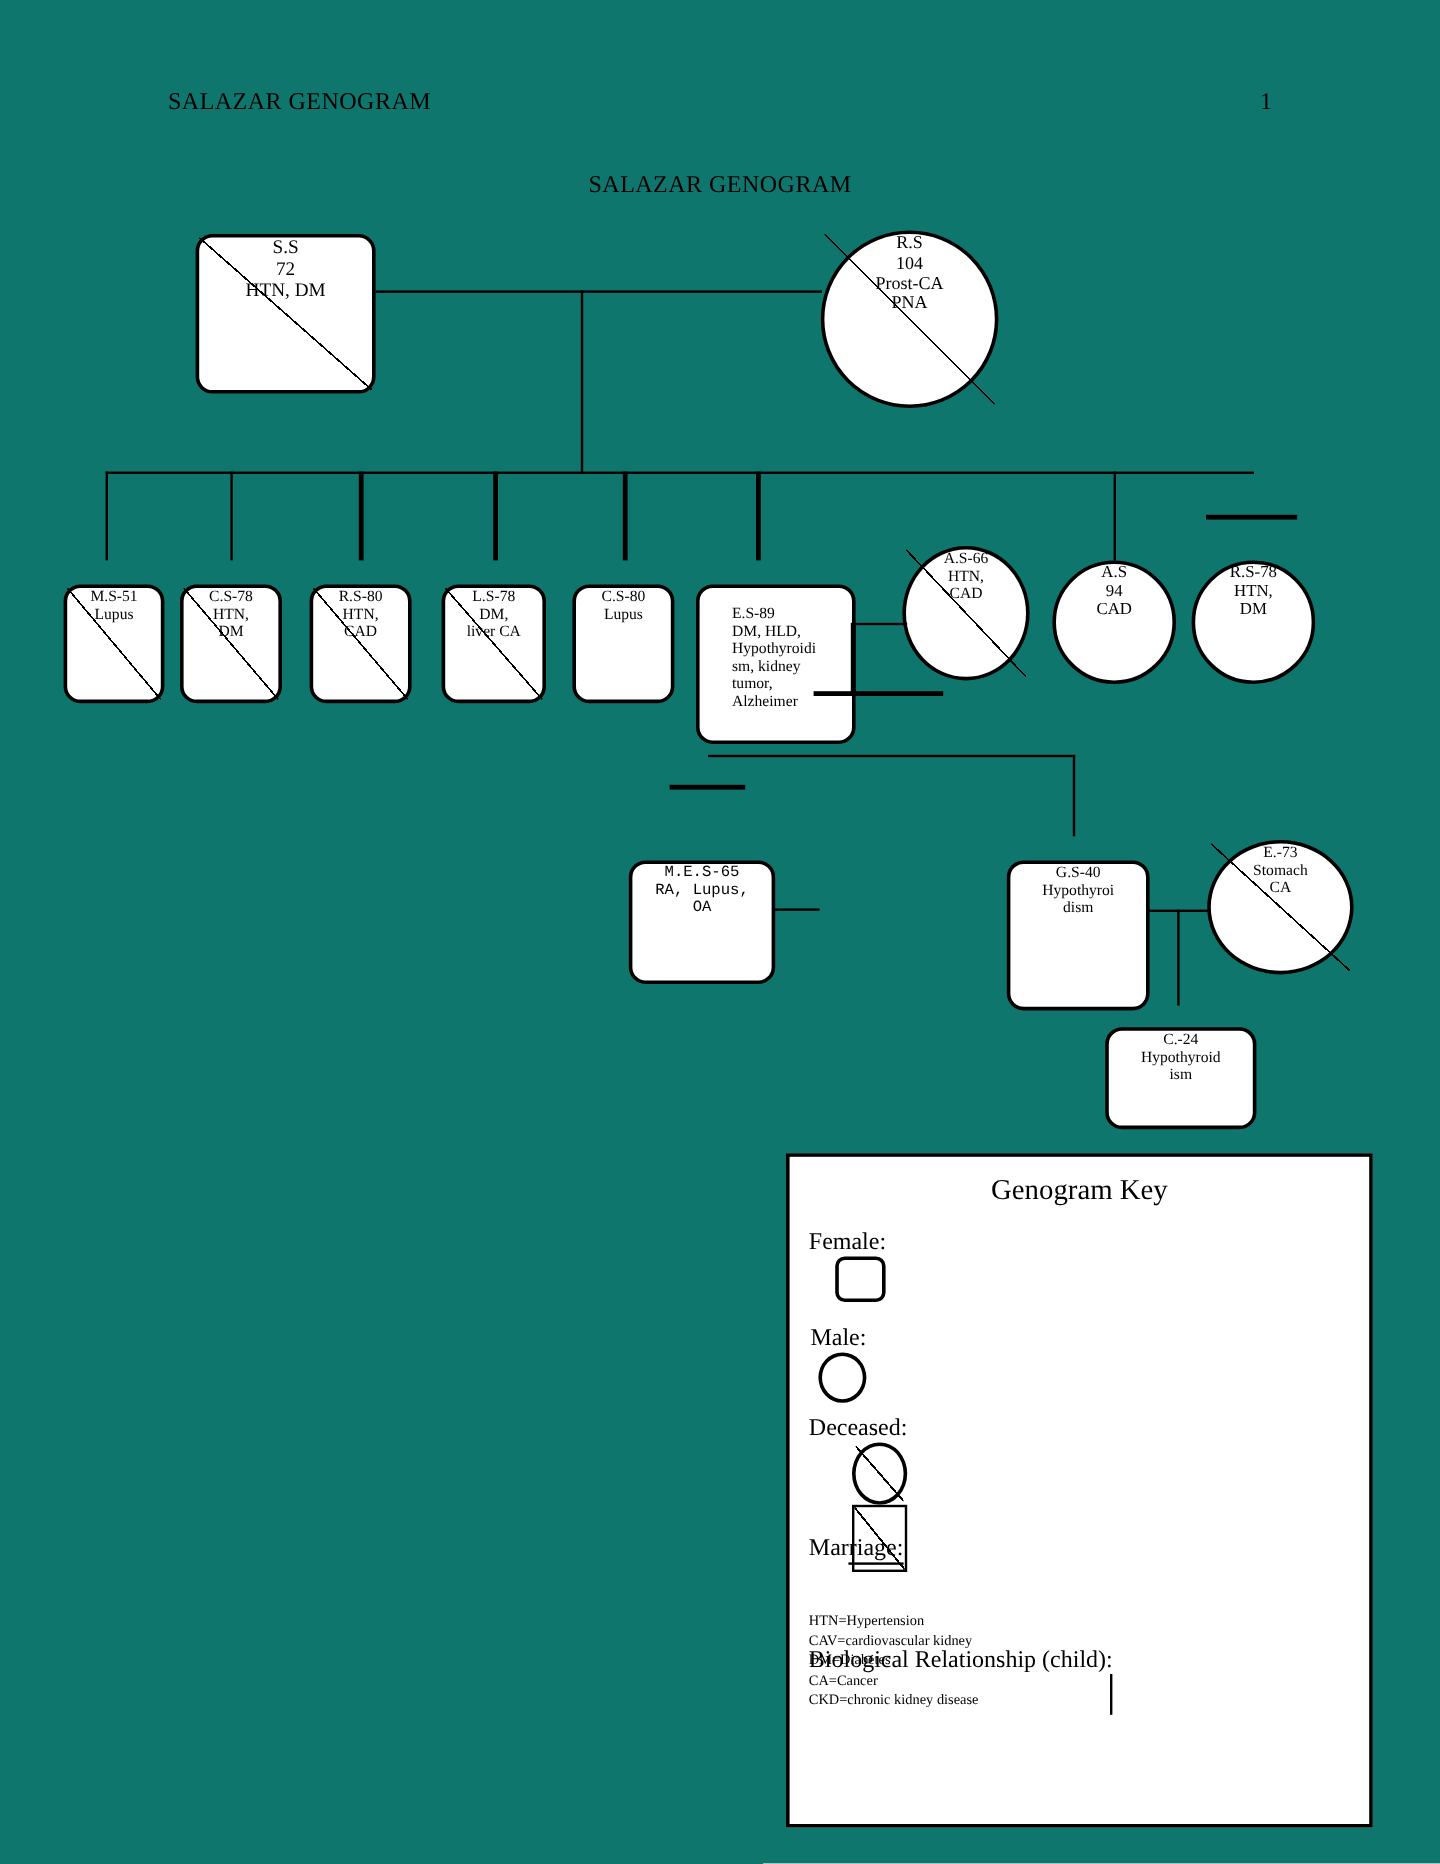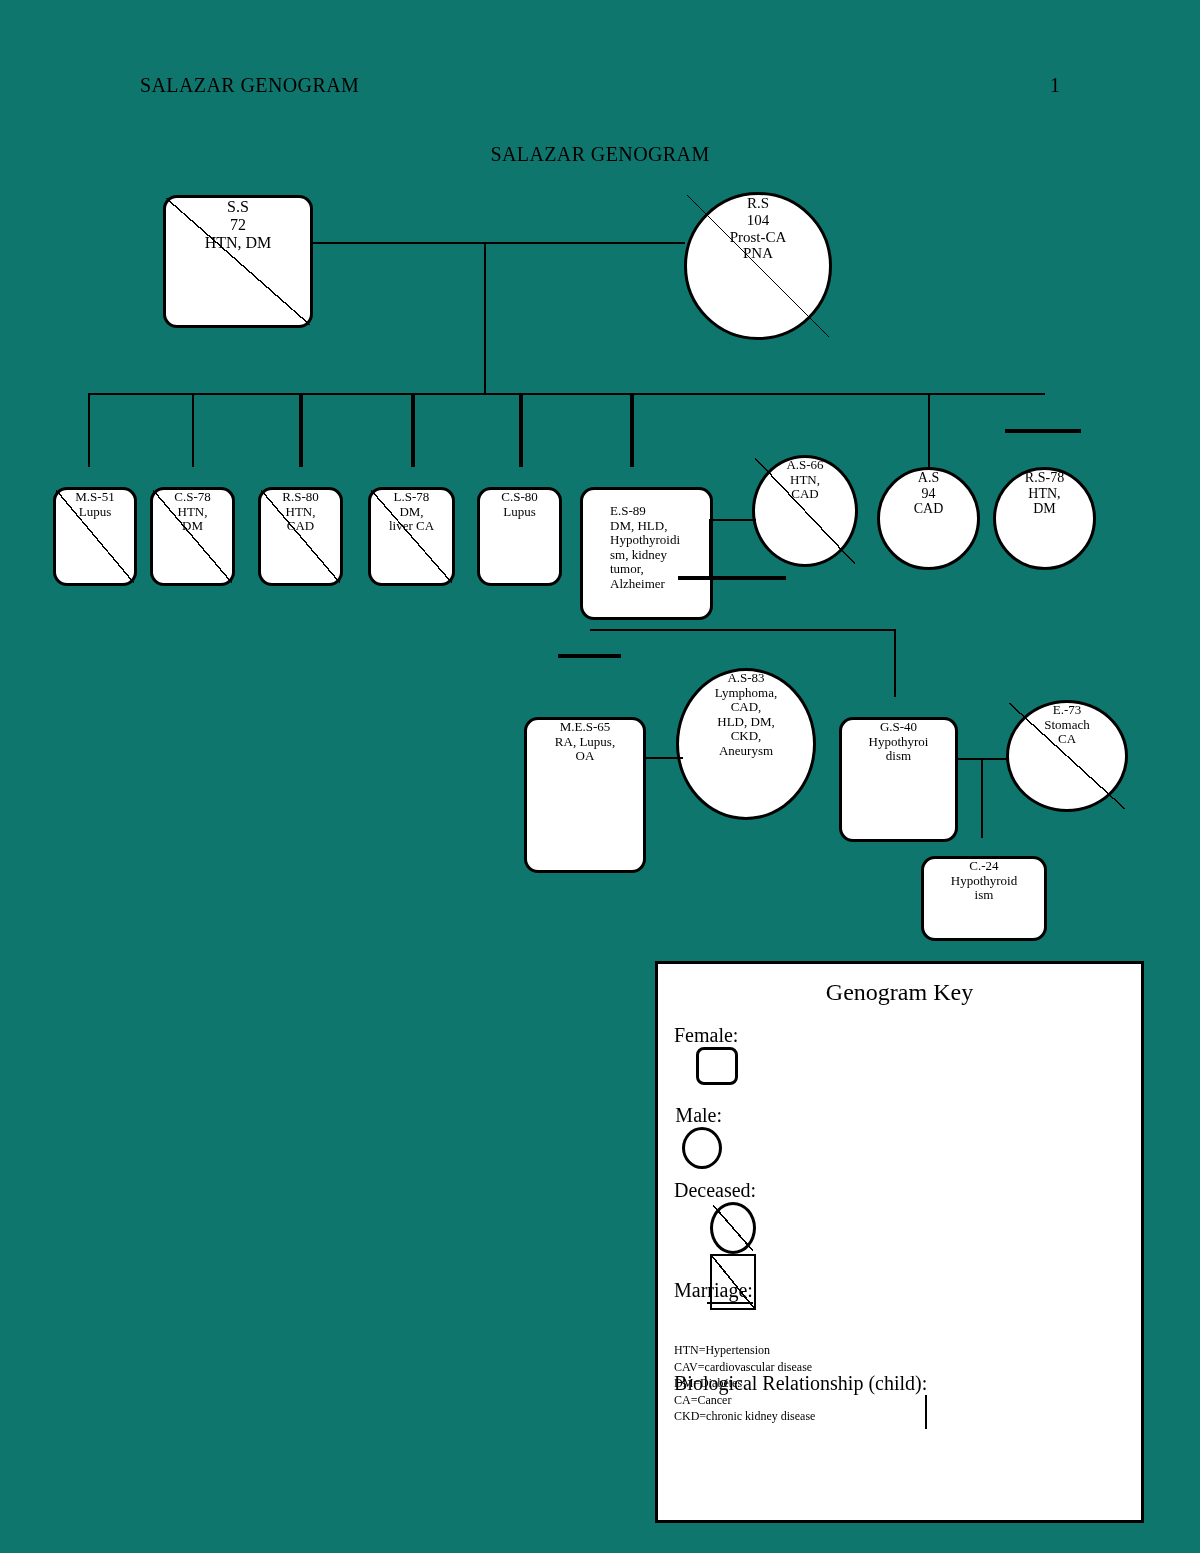--- a/index.html
+++ b/index.html
@@ -233,34 +233,26 @@
 
   <div class="abs ln thick-h" style="left:678px; top:576px; width:108px;"></div>
 
   <div class="abs ln thick-v" style="left:709px; top:519px; height:60px;"></div>
 
   <div class="abs ln h" style="left:590px; top:629px; width:306px;"></div>
   <div class="abs ln v" style="left:894px; top:629px; height:68px;"></div>
 
   <div class="abs ln thick-h" style="left:558px; top:654px; width:63px;"></div>
 
-  <div class="abs node sq" style="left:524px; top:697px; width:122px; height:156px; font-size:13px;">
+  <div class="abs node sq" style="left:524px; top:697px; width:122px; height:103px; font-size:13px;font-family:Liberation Mono, monospace;">
     <span class="txt">M.E.S-65
 RA, Lupus,
 OA</span>
   </div>
 
-  <div class="abs node ci" style="left:676px; top:668px; width:140px; height:152px; font-size:13px;">
-    <span class="txt">A.S-83
-Lymphoma,
-CAD,
-HLD, DM,
-CKD,
-Aneurysm</span>
-  </div>
 
   <div class="abs node sq" style="left:839px; top:697px; width:119px; height:125px; font-size:13px;">
     <span class="txt">G.S-40
 Hypothyroi
 dism</span>
   </div>
 
   <div class="abs node ci dead" style="left:1006px; top:700px; width:122px; height:112px; font-size:13px;">
     <span class="txt">E.-73
 Stomach
@@ -304,20 +296,20 @@
       <span class="key-marriage-line"></span>
     </div>
 
     <div class="key-row" style="left:16px; top:368px;margin-top:40px;">
       <span>Biological Relationship (child):</span>
       <span class="key-child-line"></span>
     </div>
 
     <div id="key-abbrev">
       <div>HTN=Hypertension</div>
-      <div>CAV=cardiovascular disease</div>
+      <div>CAV=cardiovascular kidney</div>
       <div>DM=Diabetes</div>
       <div>CA=Cancer</div>
       <div>CKD=chronic kidney disease</div>
     </div>
   </div>
 
 </div>
 
 </body></html>

